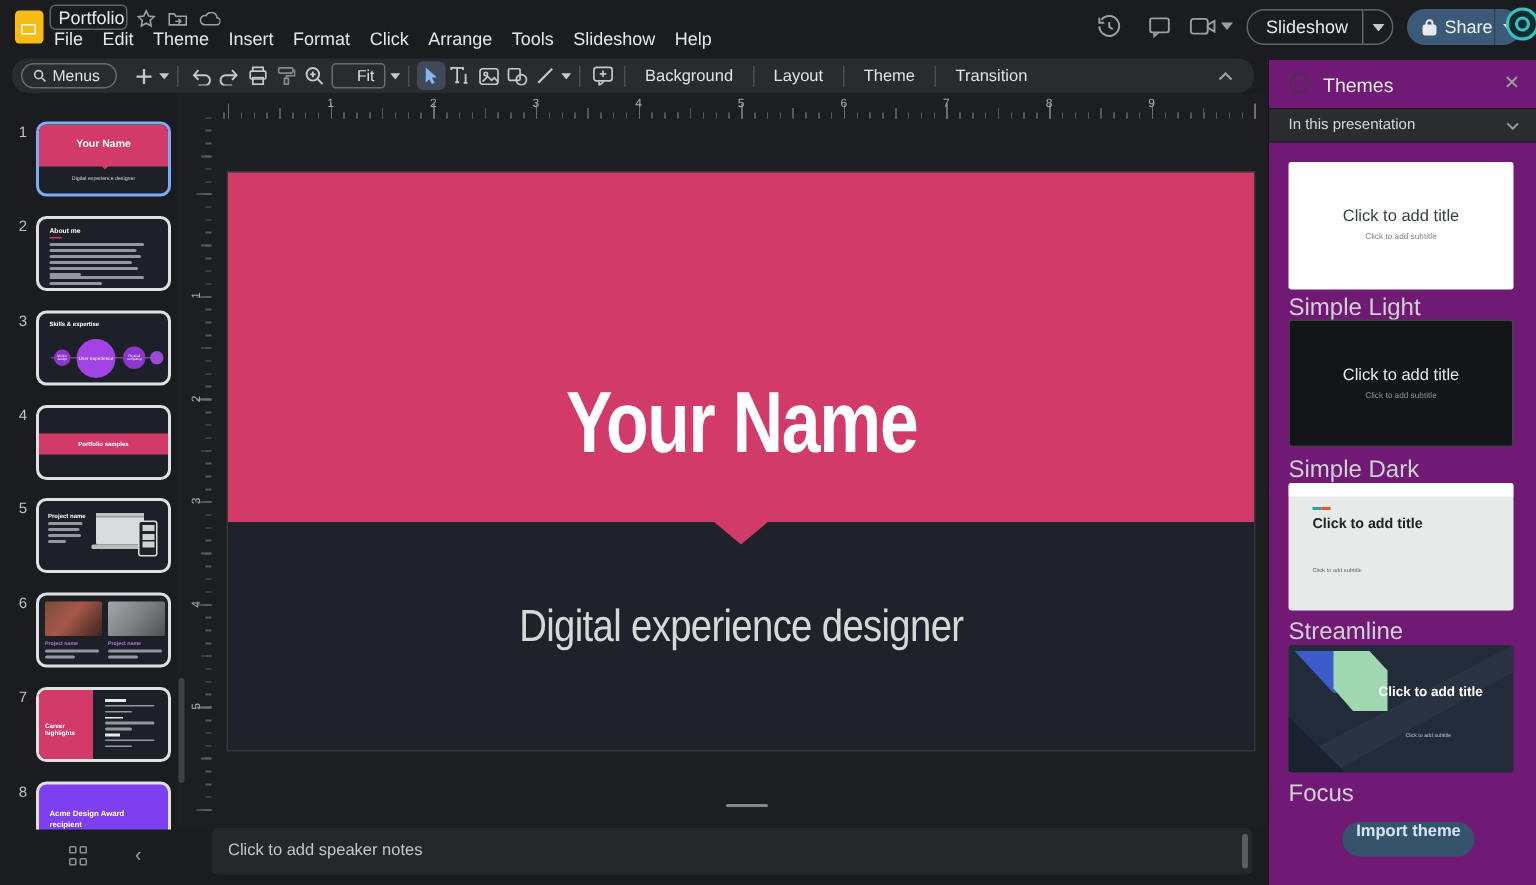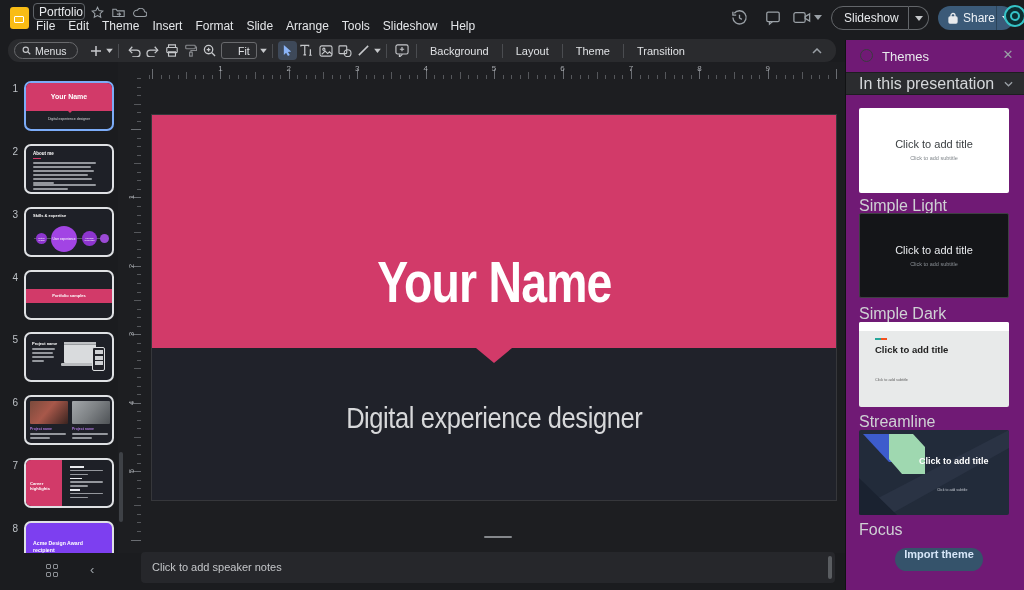--- a/index.html
+++ b/index.html
@@ -86,21 +86,21 @@
   .grid-ic i { width:5px; height:5px; border:1px solid #8c8f94; border-radius:1px; }
   .chev-left { left:90px; top:562px; font-size:13px; color:#9aa0a6; }
 
   
   .panel { left:845px; top:40px; width:179px; height:550px; background:#701a75; border-left:1px solid #111214; }
   .panel-title { position:absolute; left:36px; top:9px; font-size:13px; color:#e8eaed; }
   .spinner { position:absolute; left:14px; top:9px; width:13px; height:13px; border-radius:50%; border:1.5px solid #3a3b3f; }
   .close-x { position:absolute; right:9px; top:8px; width:14px; height:14px; color:#9aa0a6; font-size:13px; line-height:14px; text-align:center; }
   .scope-bar { position:absolute; left:0; top:32px; width:179px; height:23px; background:#2b2c2f;
     border-top:1px solid #1d1e20; border-bottom:1px solid #1d1e20; display:flex; align-items:center; }
-  .scope-bar span { font-size:16px; color:#d5d7da; margin-left:13px; }
+  .scope-bar span { font-size:10px; color:#d5d7da; margin-left:13px; }
   .scope-bar .dd { position:absolute; right:12px; color:#9aa0a6; }
   .tcard { position:absolute; left:13px; width:150px; height:85px; border-radius:2px; overflow:hidden; }
   .tlabel { position:absolute; left:13px; font-size:16px; color:#cfd1d4; }
   .tc-title { position:absolute; width:100%; text-align:center; font-size:11px; }
   .tc-sub { position:absolute; width:100%; text-align:center; font-size:5.5px; }
   .import-btn { position:absolute; left:49px; top:508px; width:88px; height:23px; border-radius:12px;
     background:#35536b; color:#d6e6f8; font-size:11px; display:flex; justify-content:center; font-weight:bold; }
 
   svg { display:block; }
 </style>
@@ -128,21 +128,21 @@
     <svg width="14" height="10" viewBox="0 0 18 12" fill="none" stroke="#9aa0a6" stroke-width="1.3">
       <path d="M5 10.5a4 4 0 1 1 .6-7.9 5 5 0 0 1 9.4 1.9 3 3 0 0 1-.5 6z"></path>
       </svg>
     </span>
   <div class="abs menu-bar">
       <span class="menu-item">File</span>
       <span class="menu-item">Edit</span>
       <span class="menu-item">Theme</span>
       <span class="menu-item">Insert</span>
       <span class="menu-item">Format</span>
-      <span class="menu-item">Slide</span>
+      <span class="menu-item">Click</span>
       <span class="menu-item">Arrange</span>
       <span class="menu-item">Tools</span>
       <span class="menu-item">Slideshow</span>
       <span class="menu-item">Help</span>
     </div>
 
   <span class="abs tb-ic" style="left:731px;top:9px">
     <svg width="17" height="17" viewBox="0 0 18 18" fill="none" stroke="#9aa0a6" stroke-width="1.4">
       <path d="M3.5 4.5A7 7 0 1 1 2 9"></path>
         <path d="M2 3v3.5h3.5"></path>

